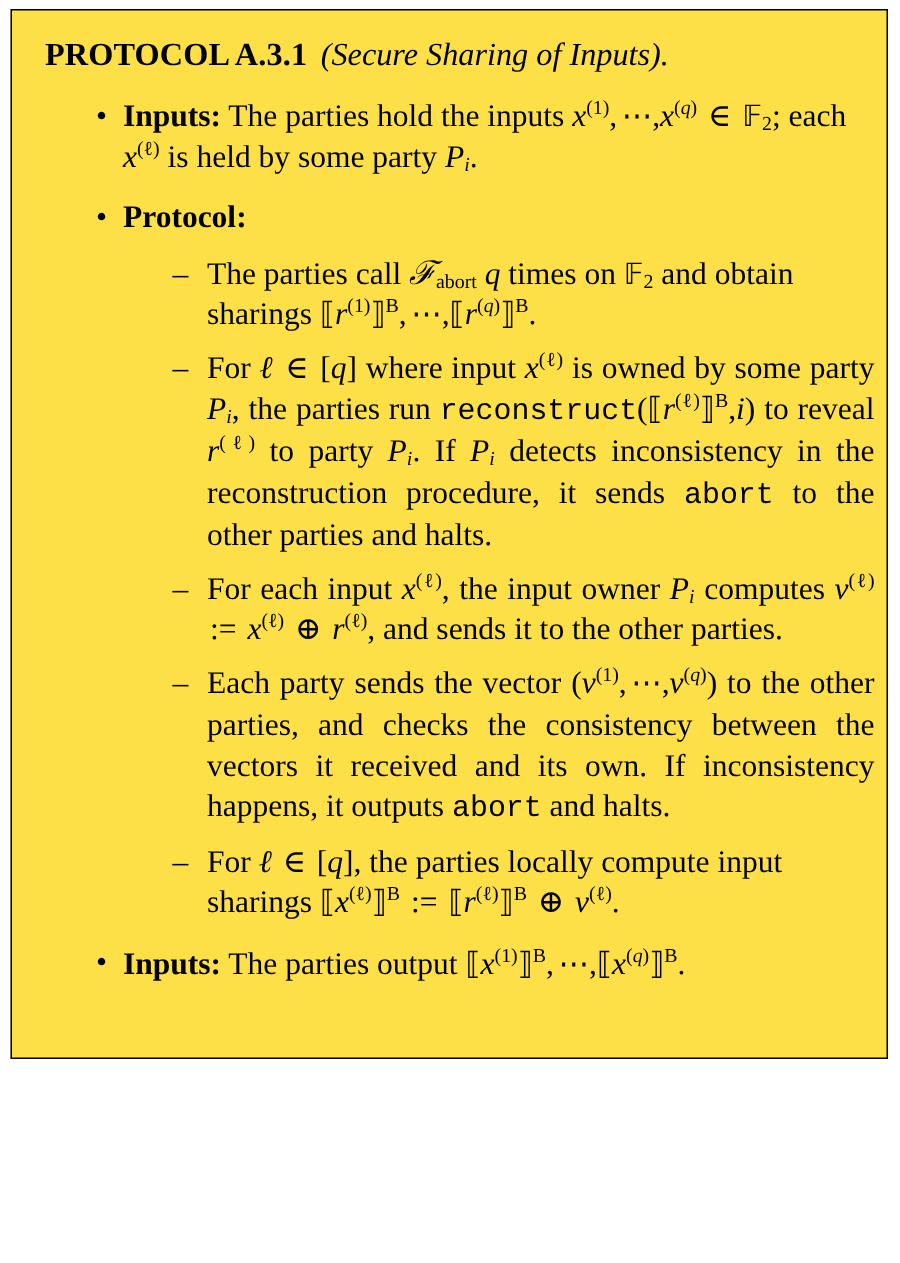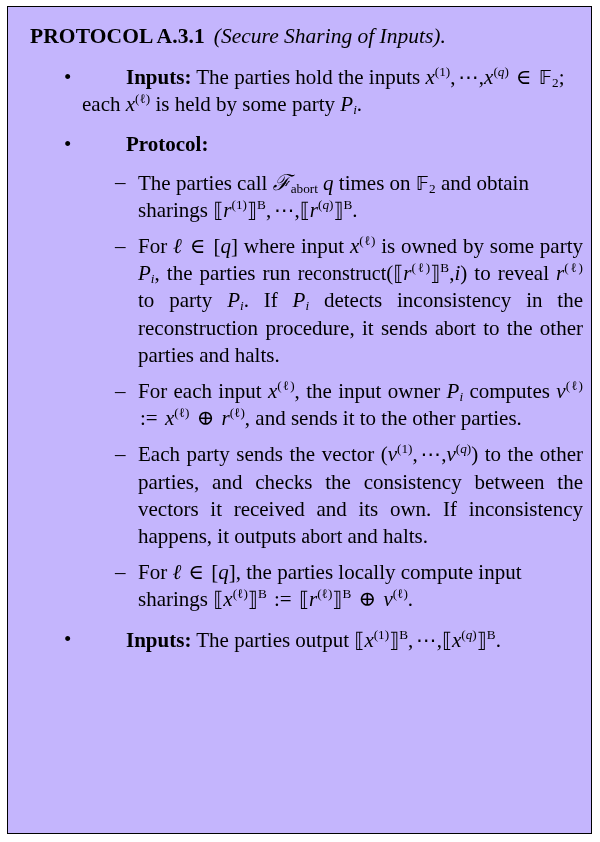--- a/index.html
+++ b/index.html
@@ -9,23 +9,23 @@
   }
   body {
     font-family: "Liberation Serif", "DejaVu Serif", serif;
     color: #000000;
     -webkit-font-smoothing: antialiased;
   }
 
   #protocol-frame {
     position: absolute;
     left: 7px; top: 6px;
-    width: 585px; height: 828px;
+    width: 585px; height: 700px;
     border: 1.3px solid #000000;
-    background: #c4b5fd;
+    background: #fde047;
     box-sizing: border-box;
     overflow: hidden;
   }
 
   .inner {
     position: absolute;
     left: 22px; top: 14px;
     width: 553px;
   }
 
@@ -66,24 +66,24 @@
   }
   .dash-item > .marker {
     position: absolute;
     left: 85px; top: 0;
     font-size: 21px;
   }
   .dash-item.first { margin-top: 0; }
   .nojust { text-align: left; }
 
   
-  .b  { font-weight: bold; margin-left: 44px; }
+  .b  { font-weight: bold; }
   .mv { font-style: italic; }            
   .sf {                                   
-    font-family: Liberation Serif, serif;
+    font-family: Liberation Mono, monospace;
     font-size: 0.95em;
     margin-top: 23px;
   }
   .bb {                                   
     font-family: "DejaVu Sans", sans-serif;
     font-size: 0.93em;
   }
   .cal {                                  
     font-family: "DejaVu Serif", serif;
     font-style: italic;

